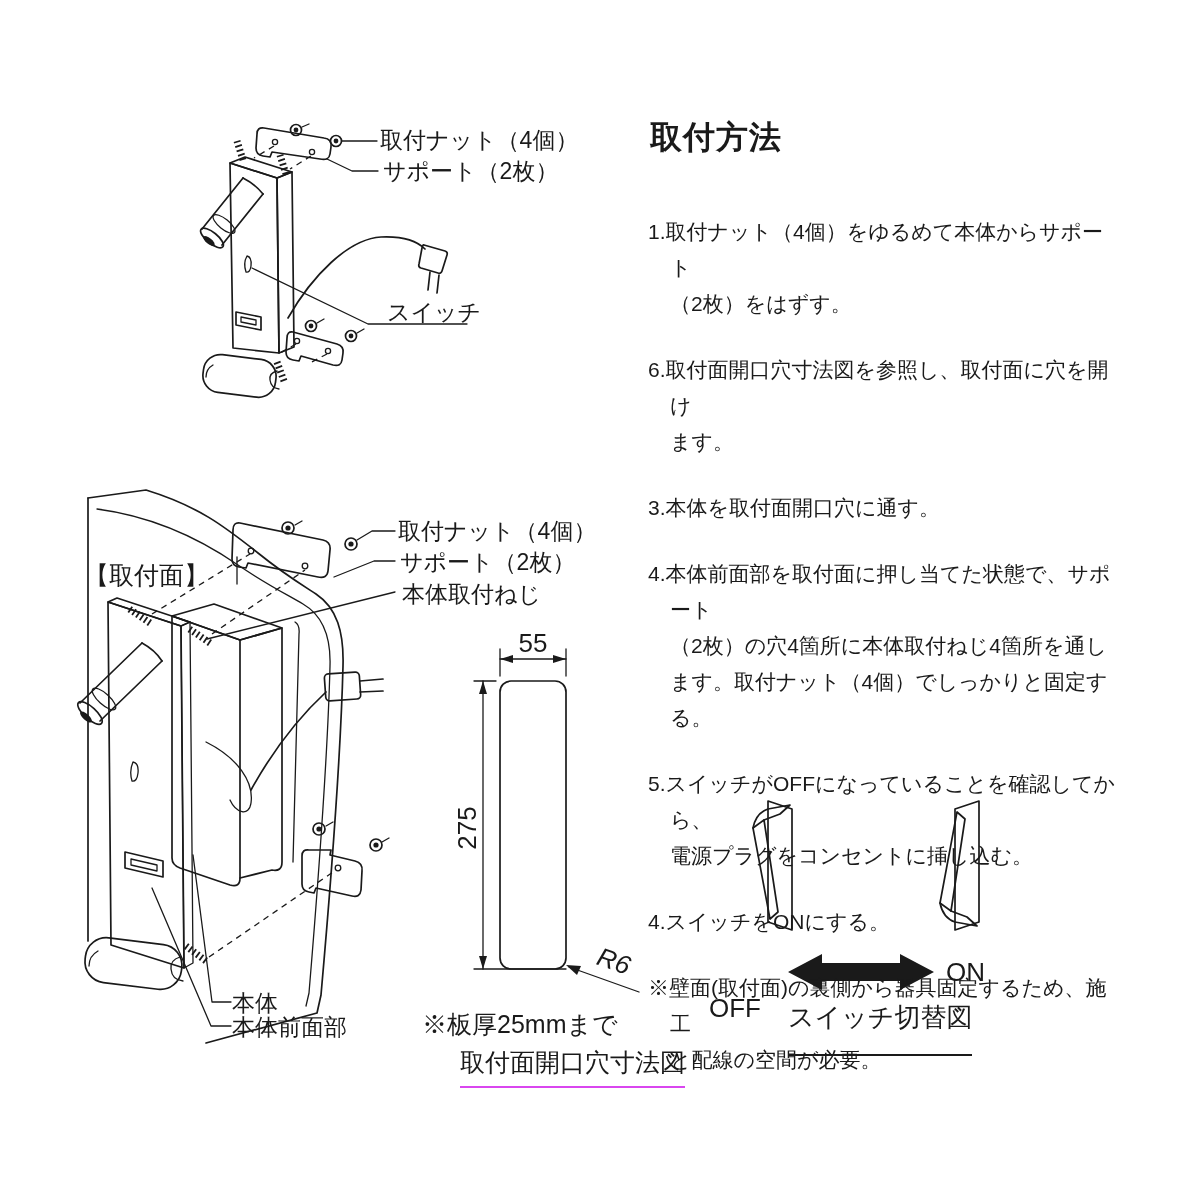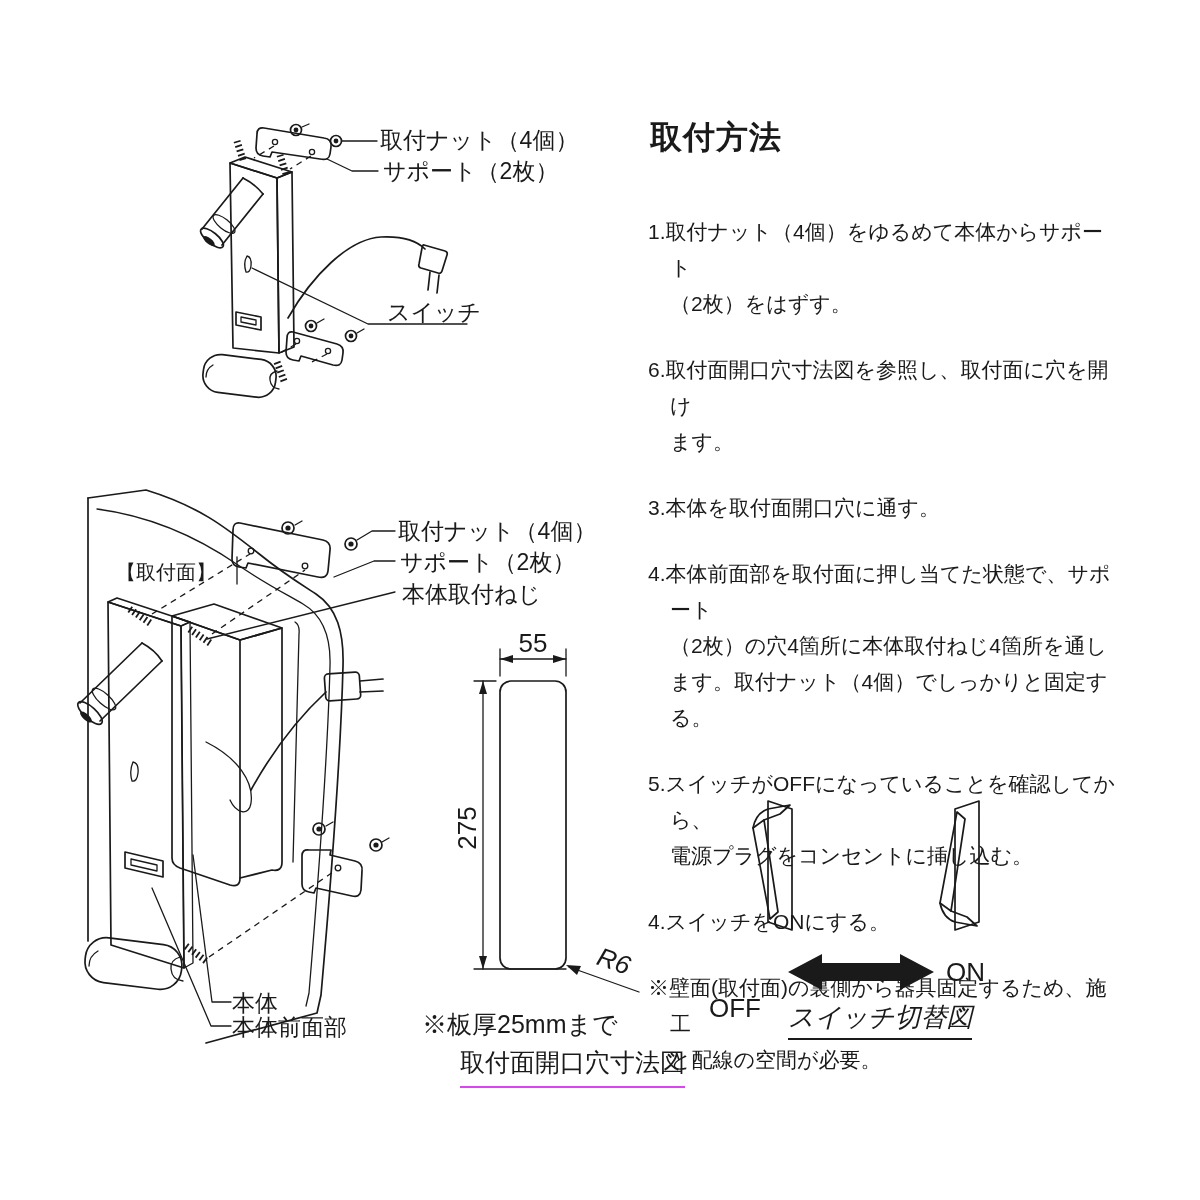--- a/index.html
+++ b/index.html
@@ -9,34 +9,34 @@
   svg.art *{vector-effect:none;}
   .ln{fill:none;stroke:#1a1a1a;stroke-width:1.7;stroke-linecap:round;stroke-linejoin:round;}
   .thin{fill:none;stroke:#1a1a1a;stroke-width:1.3;stroke-linecap:round;stroke-linejoin:round;}
   .dash{fill:none;stroke:#1a1a1a;stroke-width:1.3;stroke-dasharray:6 5;}
   .thread{fill:none;stroke:#1a1a1a;stroke-width:7;stroke-dasharray:1.8 2.8;stroke-linecap:butt;}
   .fillb{fill:#1a1a1a;stroke:none;}
   .lbl{position:absolute;font-size:23px;line-height:1.15;white-space:nowrap;color:#1a1a1a;}
   .title{position:absolute;left:650px;top:116px;font-size:32px;font-weight:bold;letter-spacing:1px;}
   .steps{position:absolute;left:648px;top:184px;width:474px;}
   .step{font-size:21px;line-height:36px;white-space:pre-line;padding-left:22px;text-indent:-22px;margin-top:30px;}
-  .surface-lbl{font-size:20px;margin-left:32px;}
+  .surface-lbl{font-size:25px;}
   .dim-num{position:absolute;font-size:26px;}
   .dim55{left:500px;top:628px;width:66px;text-align:center;}
   .dim275wrap{position:absolute;left:437px;top:800px;width:60px;height:56px;display:flex;
               align-items:center;justify-content:center;transform:rotate(-90deg);}
   .dimR6{left:597px;top:946px;font-style:italic;transform:rotate(19deg);}
   .dim-note{position:absolute;left:422px;top:1008px;font-size:25px;}
   .dim-caption{position:absolute;left:420px;top:1046px;font-size:25px;
                border-bottom:2px solid #d946ef;padding-bottom:7px;margin-left:40px;}
   .sw-state{position:absolute;top:957px;font-size:26px;font-weight:500;}
   .sw-off{left:709px;margin-top:36px;}
   .sw-on{left:946px;}
   .sw-caption{position:absolute;left:788px;top:1000px;font-size:26px;
-              border-bottom:2px solid #1a1a1a;padding-bottom:3px;font-style:italic;}
+              border-bottom:2px solid #1a1a1a;padding-bottom:19px;}
 </style>
 </head>
 <body>
 
 <div id="page">
 
   <svg class="art" viewBox="0 0 1200 1200">
 
     <g>
 

